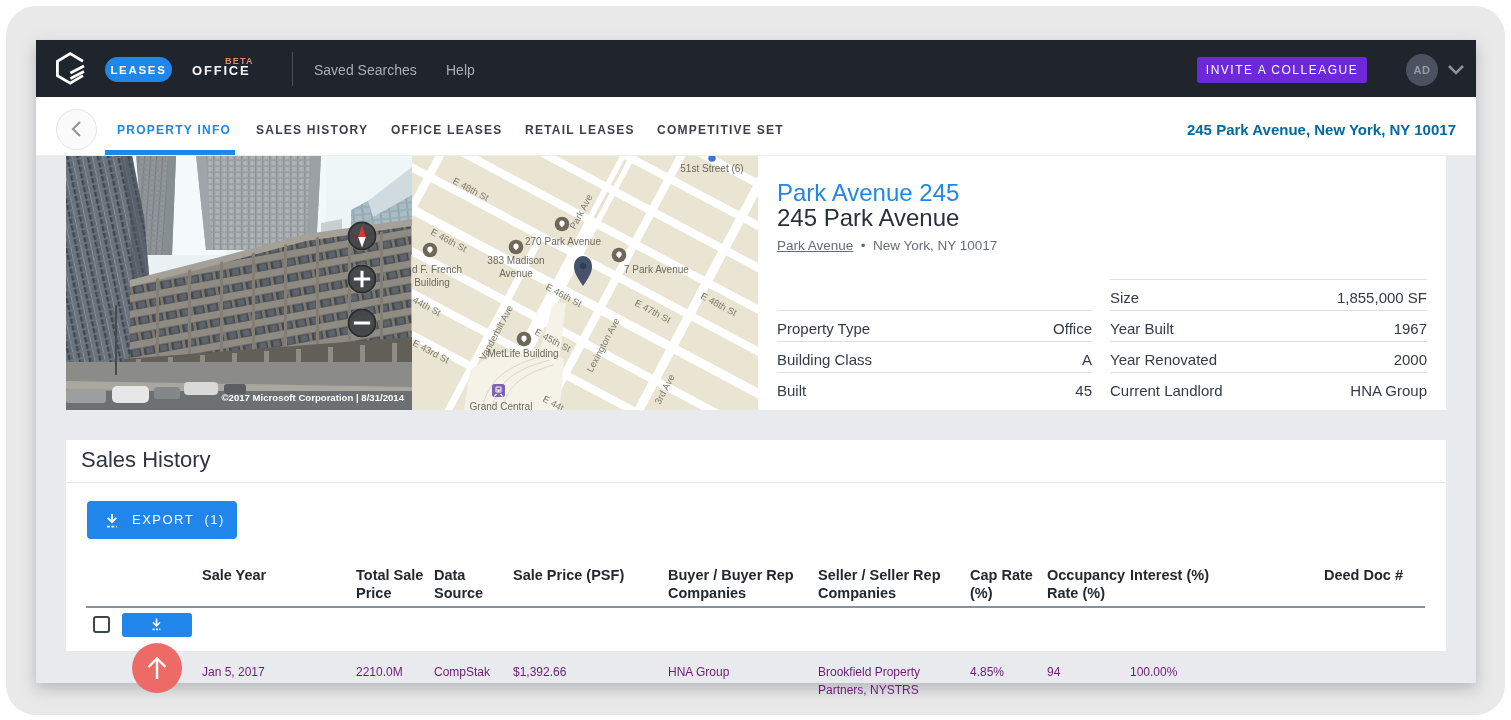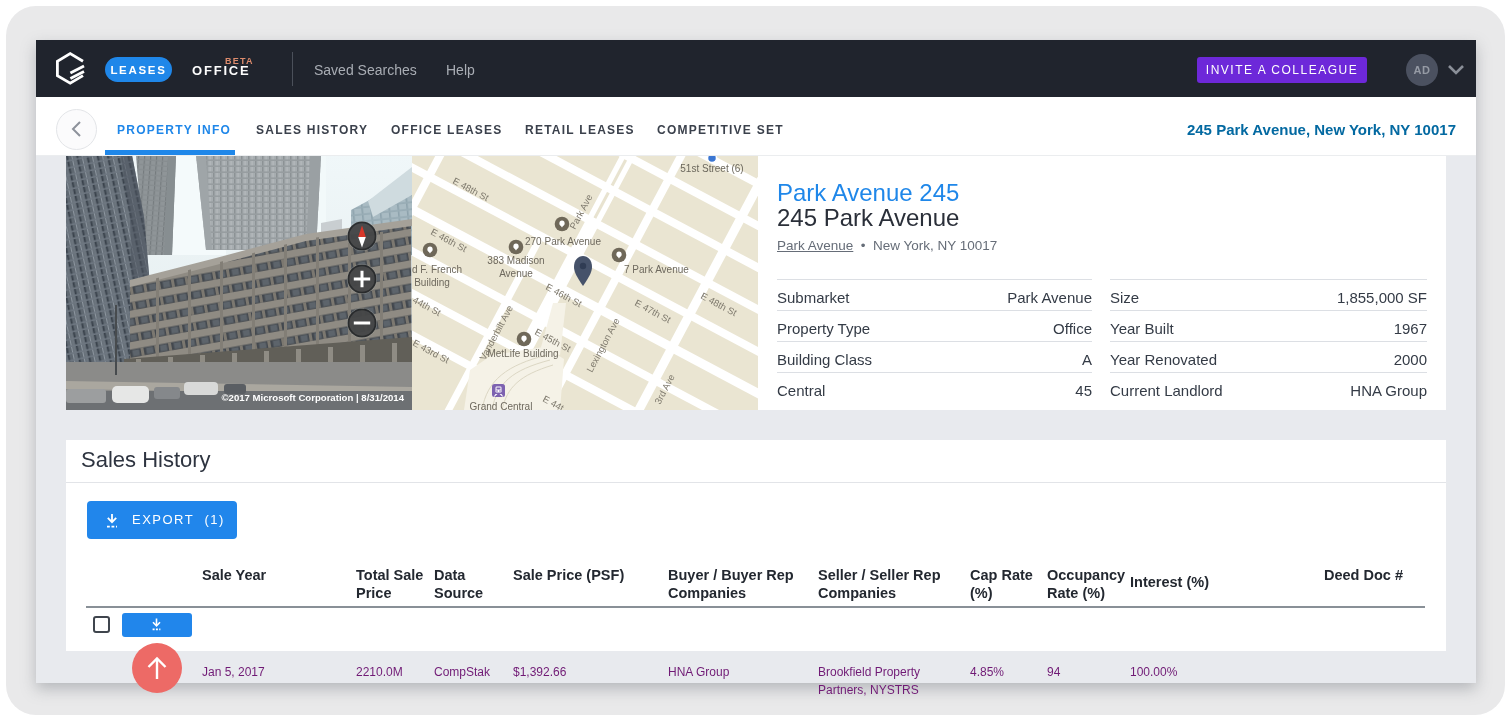--- a/index.html
+++ b/index.html
@@ -306,34 +306,30 @@
         <g transform="translate(171,118)">
           <path d="M0 13 C -7.5 2 -9 -2 -9 -6 C -9 -13 -5 -17 0 -17 C 5 -17 9 -13 9 -6 C 9 -2 7.5 2 0 13 Z" fill="#46526a"></path>
           <circle cy="-7" r="3.2" fill="#303c54"></circle>
         </g>
       </svg>
     </div>
     <div class="ptitle1">Park Avenue 245</div>
     <div class="ptitle2">245 Park Avenue</div>
     <div class="psub"><a>Park Avenue</a> &nbsp;•&nbsp; New York, NY 10017</div>
 
-    <div class="kvrow" style="left:711px; top:124px;">
-          <span class="k">Submarket</span>
-          <span class="v">Park Avenue</span>
-        </div>
     <div class="kvrow" style="left:711px; top:155px;">
           <span class="k">Property Type</span>
           <span class="v">Office</span>
         </div>
     <div class="kvrow" style="left:711px; top:186px;">
           <span class="k">Building Class</span>
           <span class="v">A</span>
         </div>
     <div class="kvrow" style="left:711px; top:217px;">
-          <span class="k">Central</span>
+          <span class="k">Built</span>
           <span class="v">45</span>
         </div>
 
     <div class="kvrow" style="left:1044px; top:124px; width:317px;">
           <span class="k">Size</span>
           <span class="v">1,855,000 SF</span>
         </div>
     <div class="kvrow" style="left:1044px; top:155px; width:317px;">
           <span class="k">Year Built</span>
           <span class="v">1967</span>
@@ -362,21 +358,21 @@
       <span>EXPORT&nbsp; (1)</span>
     </div>
     <div class="th" style="left:136px; top:126px;">Sale Year</div>
     <div class="th" style="left:290px; top:126px;">Total Sale<br>Price</div>
     <div class="th" style="left:368px; top:126px;">Data<br>Source</div>
     <div class="th" style="left:447px; top:126px;">Sale Price (PSF)</div>
     <div class="th" style="left:602px; top:126px;">Buyer / Buyer Rep<br>Companies</div>
     <div class="th" style="left:752px; top:126px;">Seller / Seller Rep<br>Companies</div>
     <div class="th" style="left:904px; top:126px;">Cap Rate<br>(%)</div>
     <div class="th" style="left:981px; top:126px;">Occupancy<br>Rate (%)</div>
-    <div class="th" style="left:1064px; top:126px;margin-top:7px;">Interest (%)</div>
+    <div class="th" style="left:1064px; top:126px;">Interest (%)</div>
     <div class="th" style="left:1242px; top:126px;margin-left:16px;">Deed Doc #</div>
     <div class="sep"></div>
     <div class="cbx"></div>
     <div class="dlbtn">
           <svg style="position:absolute;left:30px;top:5px;" width="9" height="13" viewBox="0 0 9 13">
             <g stroke="#fff" stroke-width="1.6" fill="none">
               <path d="M4.5 0.5 L4.5 7.2"></path>
               <path d="M1 4.2 L4.5 7.8 L8 4.2"></path>
               <path d="M0.6 11.4 L8.4 11.4" stroke-dasharray="2 1.3"></path>
             </g>

